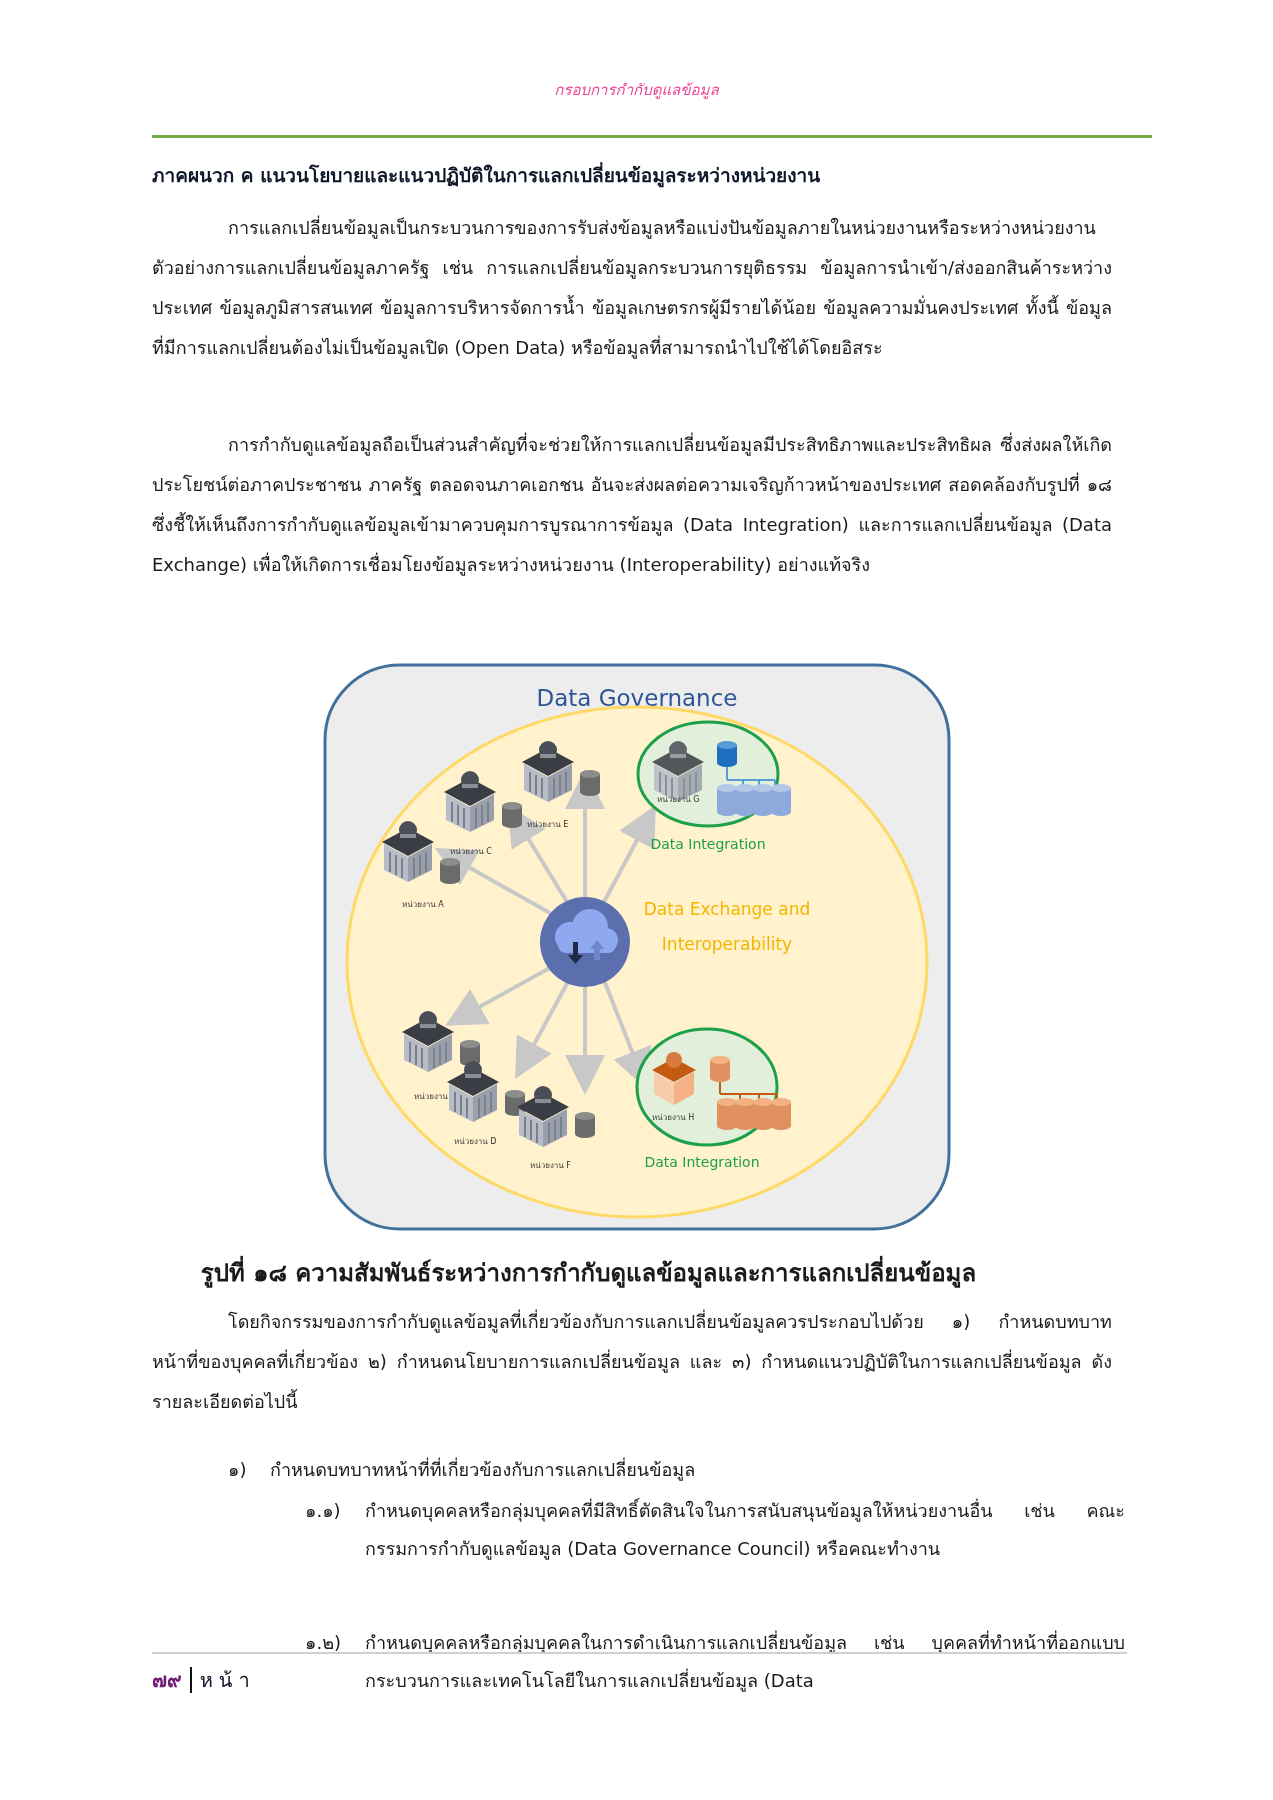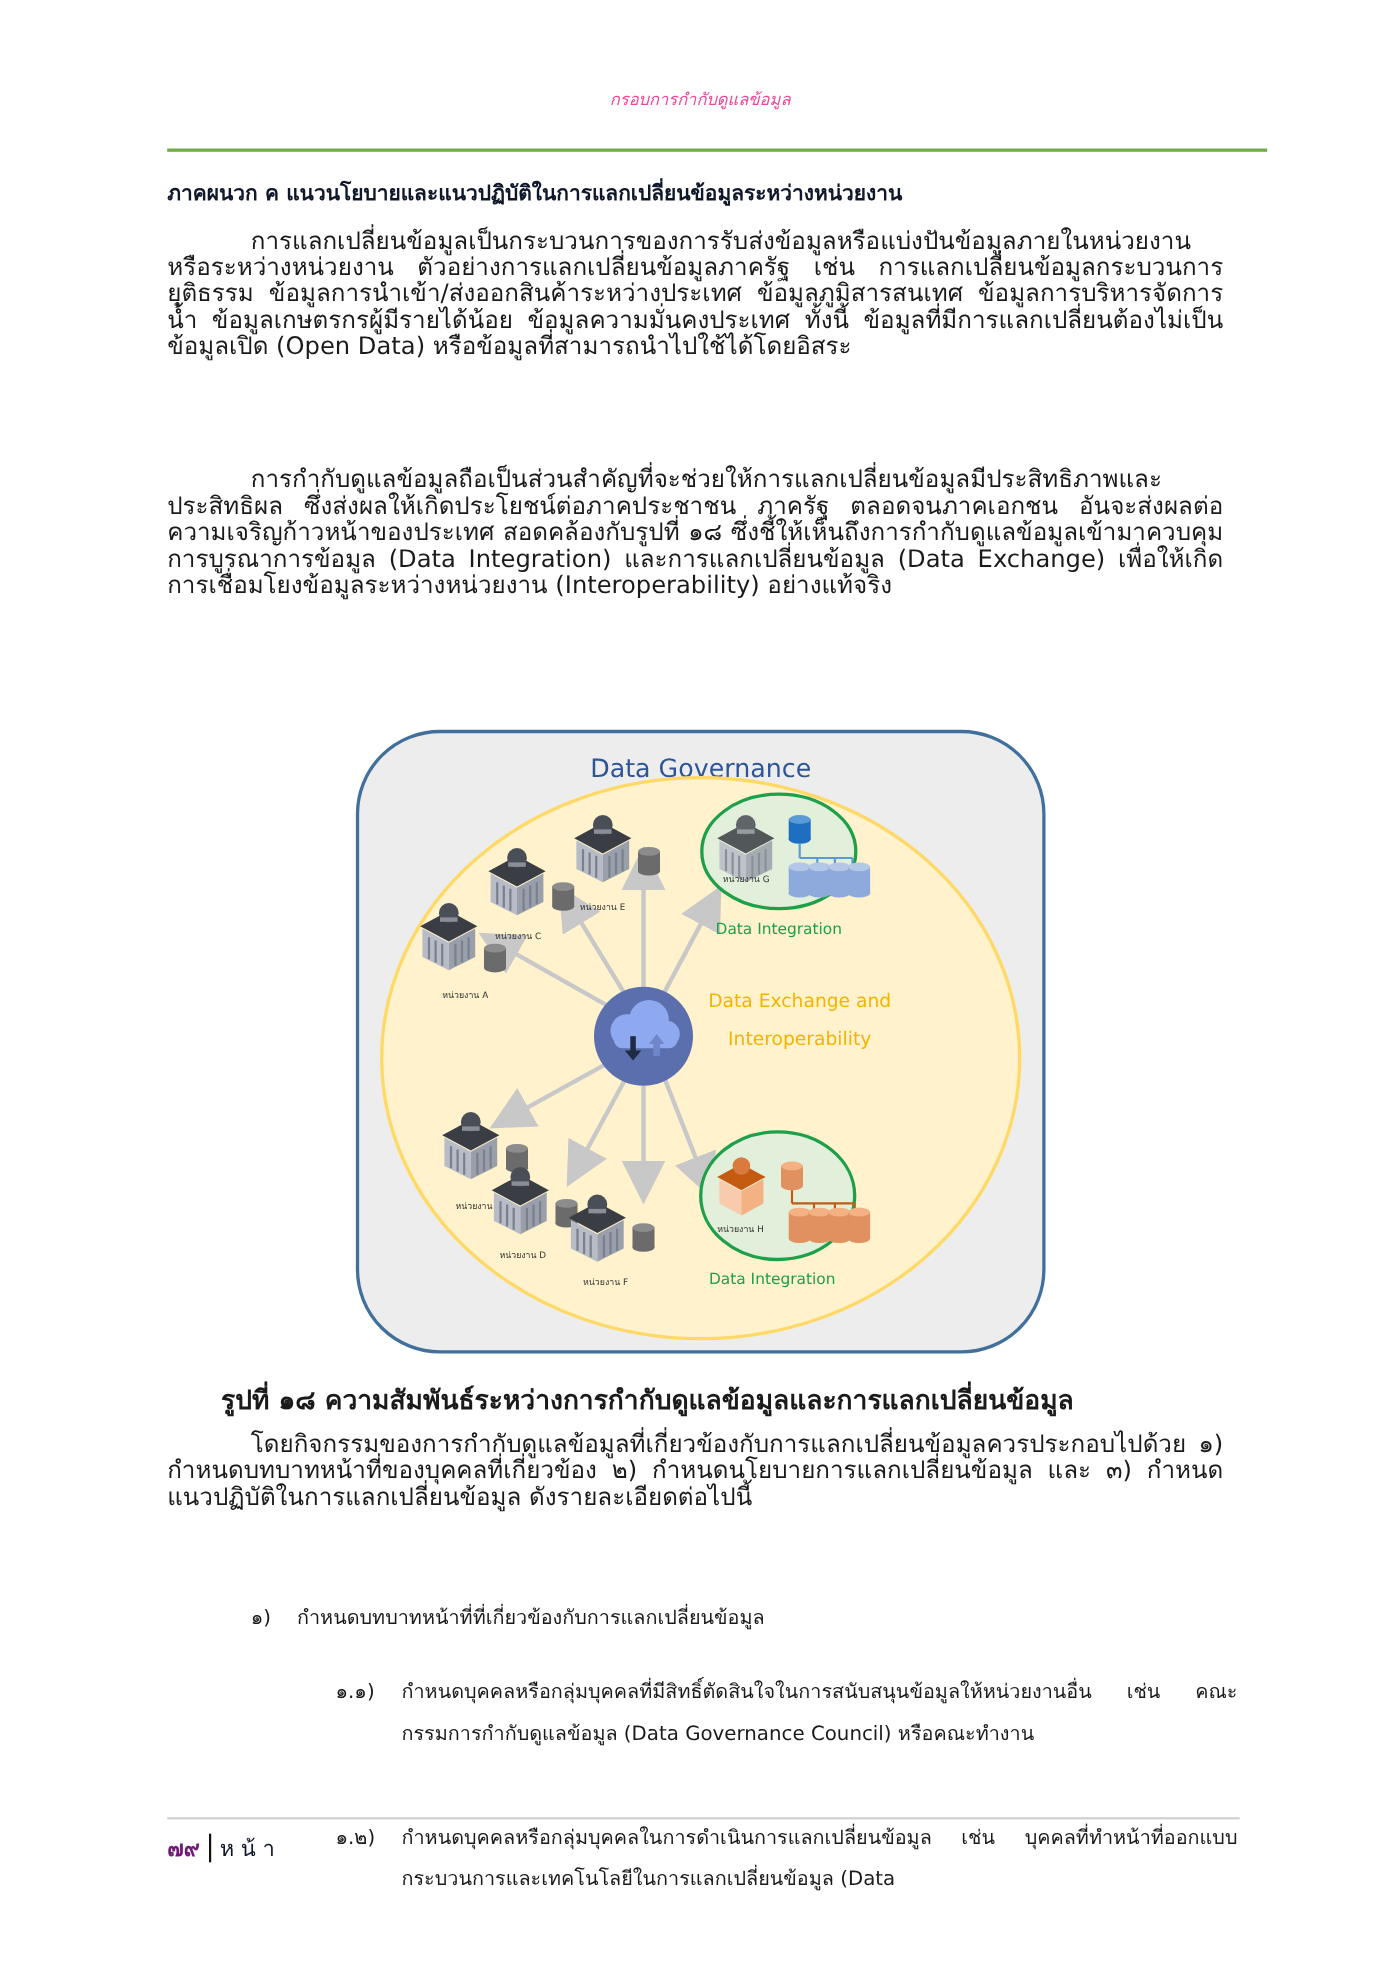--- a/index.html
+++ b/index.html
@@ -13,39 +13,39 @@
   }
   .header-rule {
     position: absolute; top: 135px; left: 152px; width: 1000px; height: 3px;
     background: #70ad47;
   }
   .section-title {
     position: absolute; top: 160px; left: 152px; font-size: 19px; font-weight: bold;
     color: #0f172a; white-space: nowrap;
   }
   .para {
-    position: absolute; left: 152px; width: 960px; font-size: 22px; line-height: 24px;
+    position: absolute; left: 152px; width: 960px; font-size: 18px; line-height: 40px;
     text-align: justify; text-align-last: left;
   }
   .para .indent { display: inline-block; width: 76px; }
   #para1 { top: 208px; }
   #para2 { top: 425px; }
   #para3 { top: 1302px; }
 
   .figure {
     position: absolute; top: 662px; left: 322px; width: 630px; height: 570px;
   }
   .caption {
     position: absolute; top: 1253px; left: 0; width: 1177px; text-align: center;
     font-size: 24px; font-weight: bold;
   }
 
   .list-l1 { position: absolute; left: 228px; top: 1455px; font-size: 18px; white-space: nowrap; }
   .list-l1 .num { display: inline-block; width: 42px; }
-  .list-l2 { position: absolute; left: 305px; width: 820px; font-size: 18px; line-height: 38px; margin-top: 28px; }
+  .list-l2 { position: absolute; left: 305px; width: 820px; font-size: 18px; line-height: 38px; }
   .list-l2 .num { position: absolute; left: 0; top: 0; }
   .list-l2 .txt { display: block; margin-left: 60px; text-align: justify; text-align-last: left; }
   #item11 { top: 1492px; }
   #item12 { top: 1624px; }
 
   .footer-rule {
     position: absolute; top: 1652px; left: 152px; width: 975px; height: 2px; background: #d0d0d0;
   }
   .footer {
     position: absolute; top: 1664px; left: 152px; font-size: 20px; display: flex; align-items: center;

